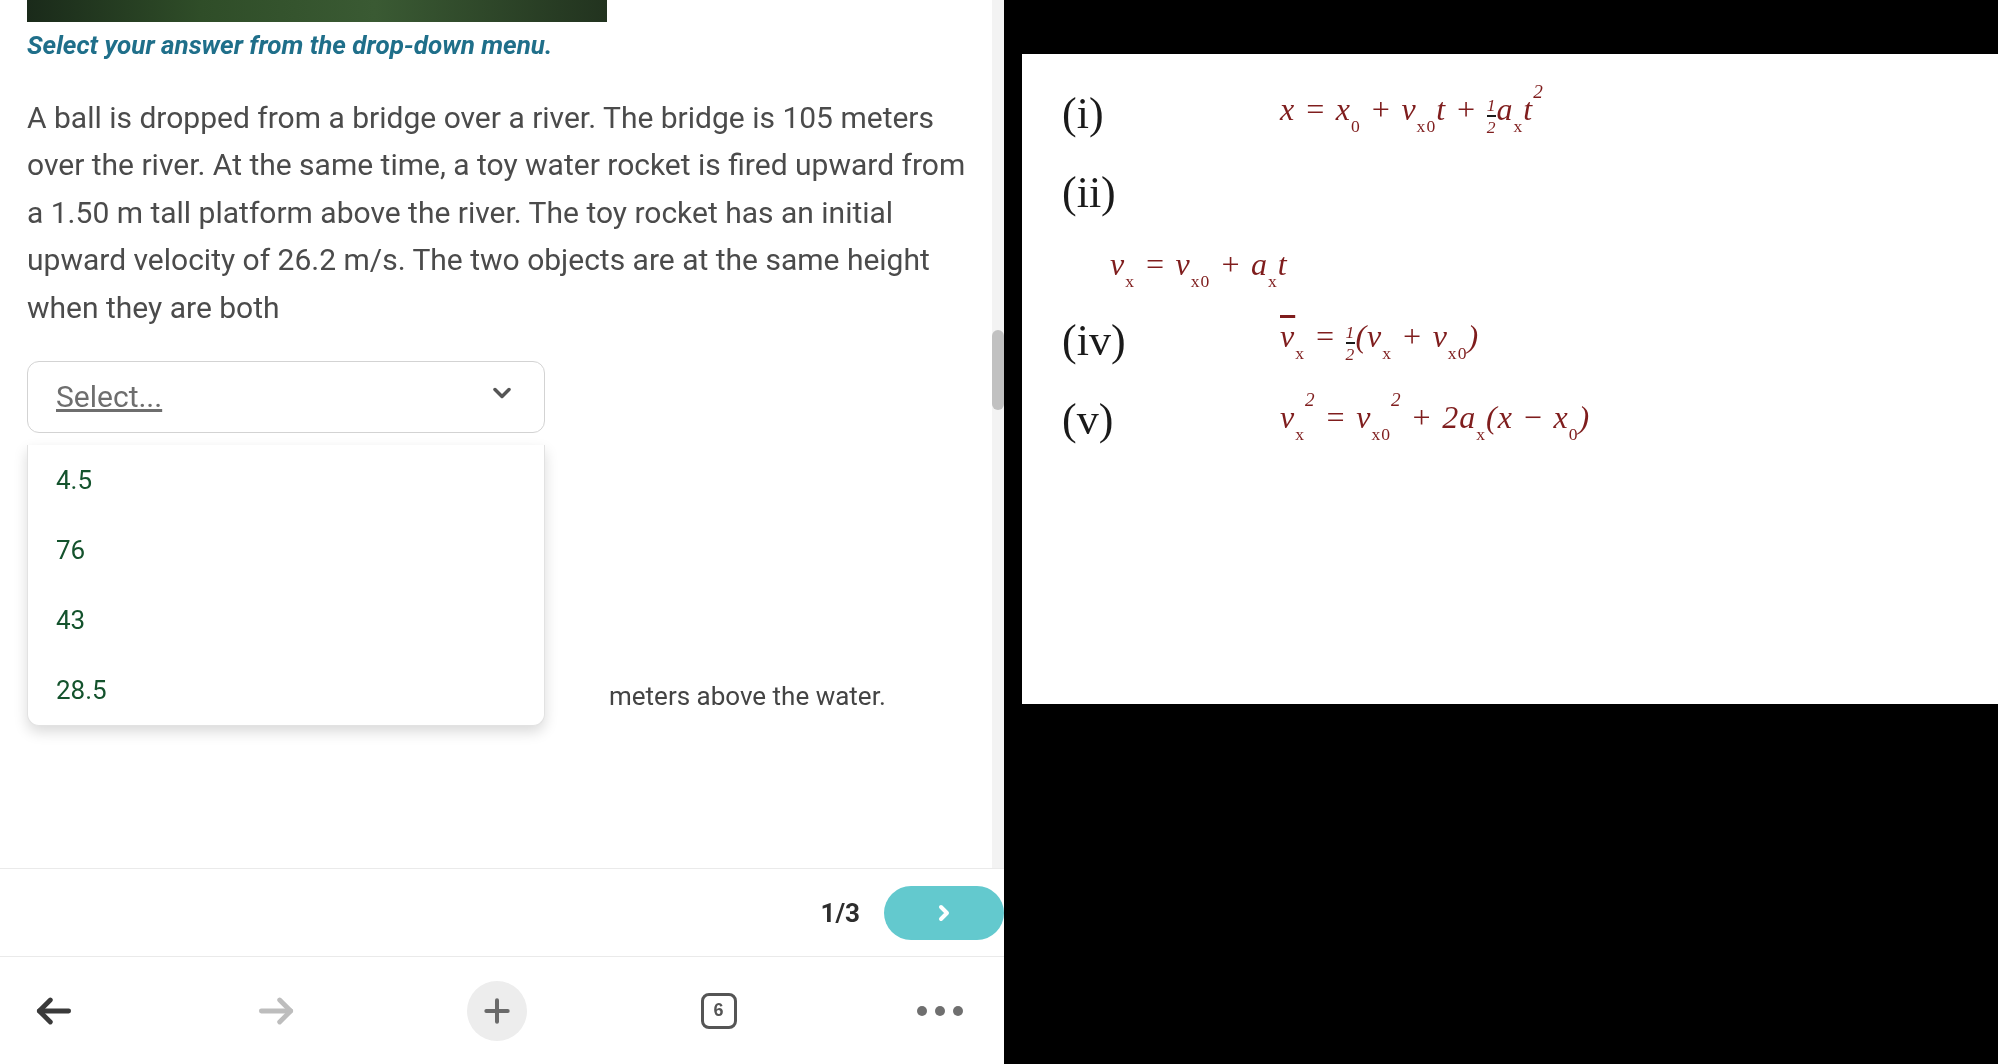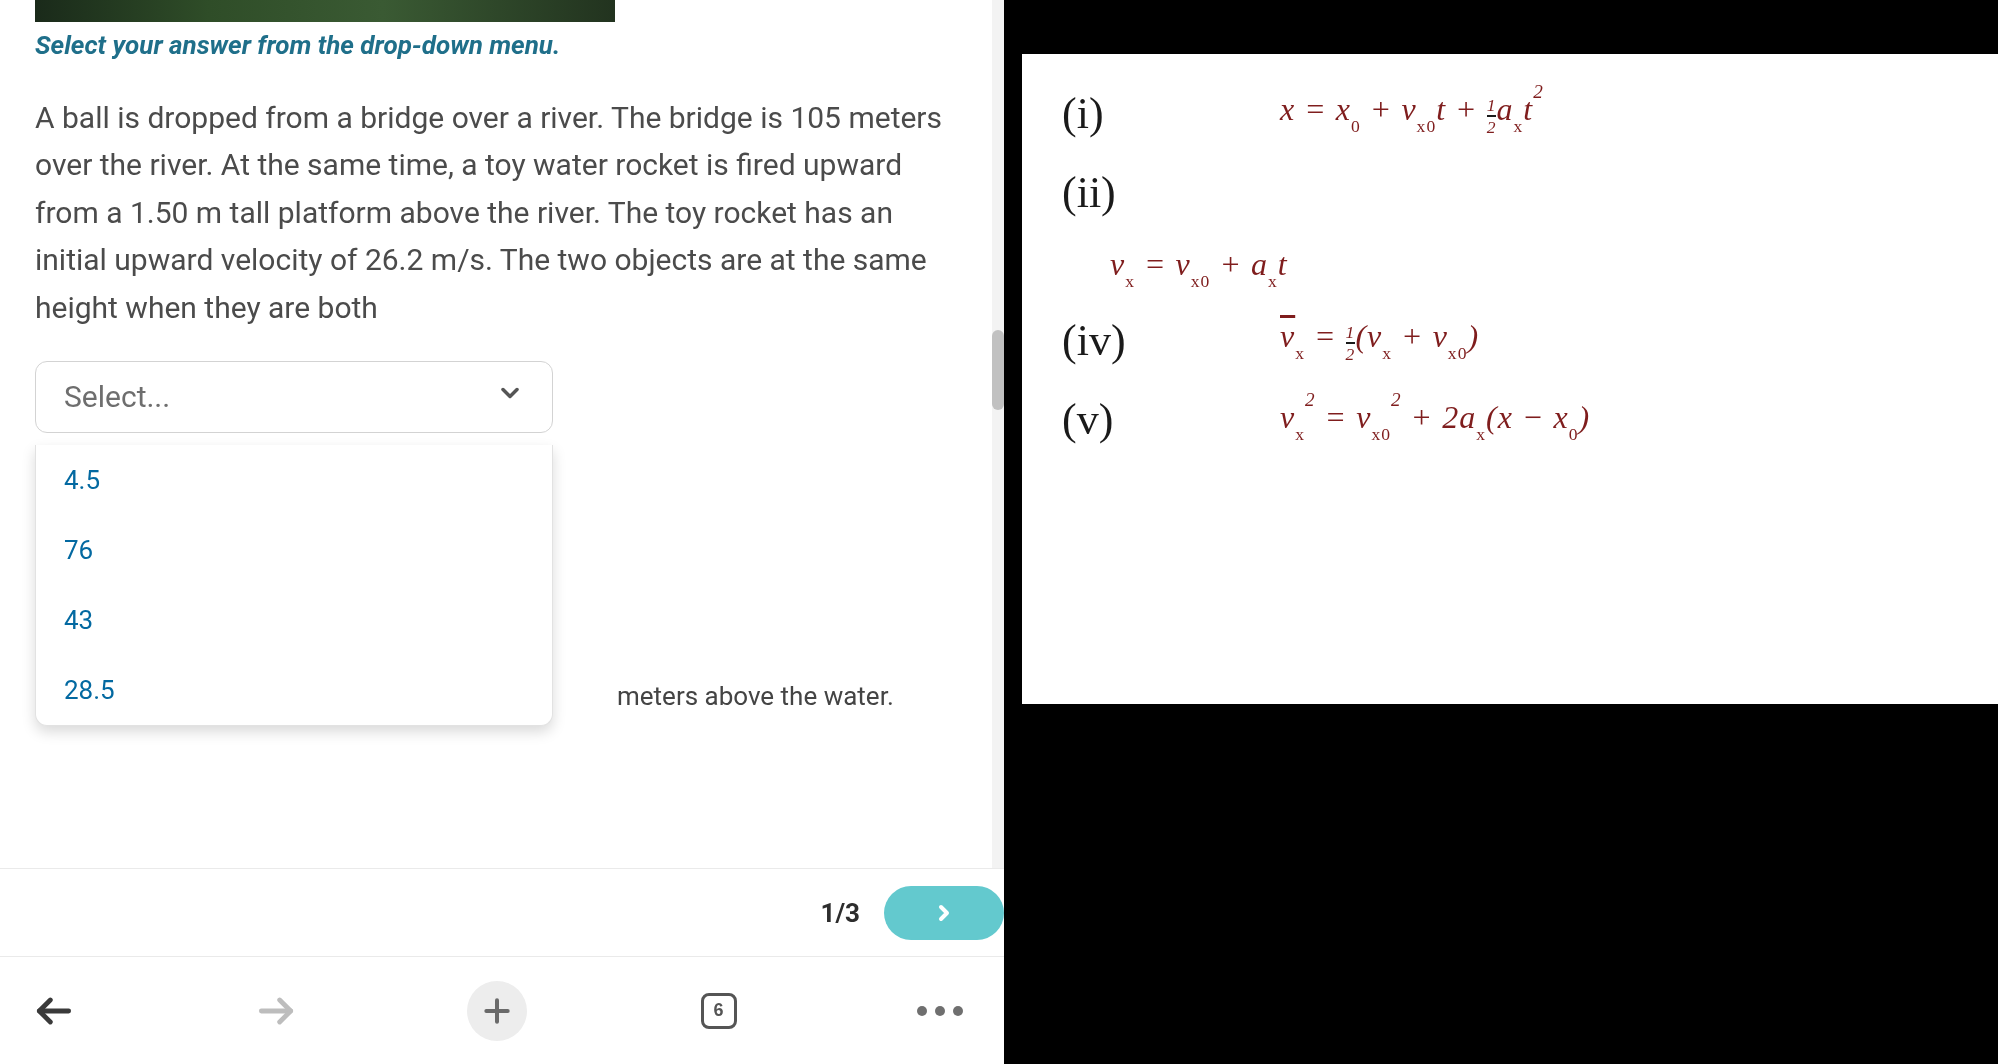--- a/index.html
+++ b/index.html
@@ -1,38 +1,38 @@
 <!DOCTYPE html>
 <html><head>
 <meta charset="utf-8">
 <style>
   * { box-sizing: border-box; margin: 0; padding: 0; }
   html, body { width: 1998px; height: 1064px; font-family: -apple-system, "Segoe UI", Roboto, Arial, sans-serif; overflow: hidden; }
   body { display: flex; }
 
   
   .left-pane { width: 1004px; height: 1064px; background: #ffffff; position: relative; display:flex; flex-direction:column; }
-  .content-area { flex:1; padding: 0 36px 0 35px; position:relative; overflow:hidden; }
+  .content-area { flex:1; padding: 0 36px 0 27px; position:relative; overflow:hidden; }
   .header-image { width: 580px; height: 22px; background: linear-gradient(90deg,#1a2a1a 0%, #2f4d28 30%, #3a5a33 60%, #22331f 100%); margin-bottom: 8px; }
   .instruction { color:#1f6f8a; font-weight:700; font-style:italic; font-size:26px; margin-bottom:34px; }
   .problem-text { color:#4b4b4b; font-size:30px; line-height:1.58; margin-bottom:30px; max-width: 940px; }
   .answer-row { display:flex; align-items:center; gap:20px; }
   .dropdown-wrapper { position:relative; width:518px; }
   .dropdown-toggle {
     width:100%; height:72px; border:1px solid #d3d3d3; border-radius:12px;
     display:flex; align-items:center; justify-content:space-between;
-    padding:0 28px; font-size:30px; color:#6e6e6e; background:#fff; cursor:pointer;
+    padding:0 28px; font-size:30px; color:#6e6e6e; background:#fff; cursor:pointer;text-decoration:underline;
   }
   .dropdown-toggle .chev { color:#6f6f6f; }
   .dropdown-list {
     position:absolute; top:84px; left:0; width:100%; background:#fff;
     border:1px solid #e2e2e2; border-top:none; border-radius:0 0 12px 12px;
     box-shadow:0 6px 14px rgba(0,0,0,0.15); overflow:hidden;
   }
-  .dropdown-item { padding:20px 28px; font-size:26px; color:#0369a1; cursor:pointer; }
+  .dropdown-item { padding:20px 28px; font-size:26px; color:#14532d; cursor:pointer; }
   .unit-label { font-size:26px; color:#444; position:absolute; top:320px; left:582px; }
 
   
   .scroll-track { position:absolute; right:0; top:0; width:12px; height:868px; background:#f3f3f3; }
   .scroll-thumb { position:absolute; right:0; top:330px; width:12px; height:80px; background:#c1c1c1; border-radius:6px; }
 
   
   .pager-bar { height:88px; border-top:1px solid #eaeaea; display:flex; align-items:center; justify-content:flex-end; gap:24px; position:relative; }
   .pager-label { font-size:26px; font-weight:700; color:#2d2d2d; }
   .pager-next {

